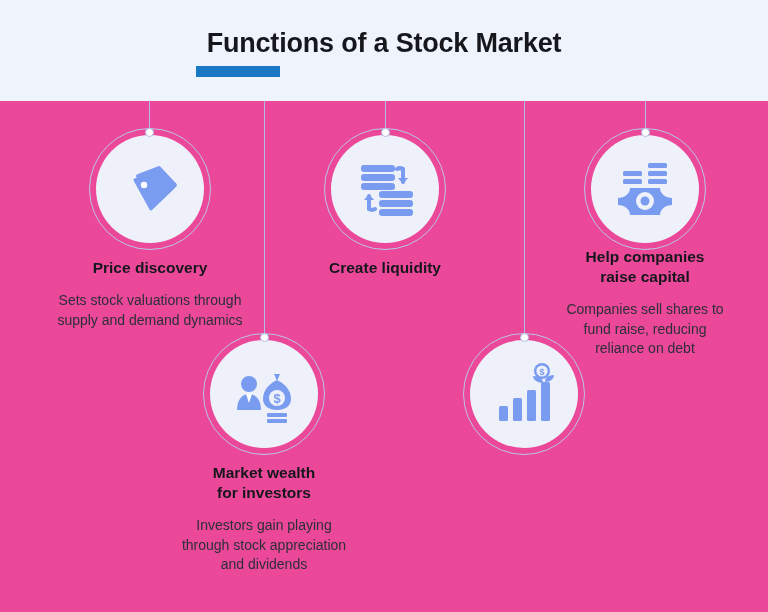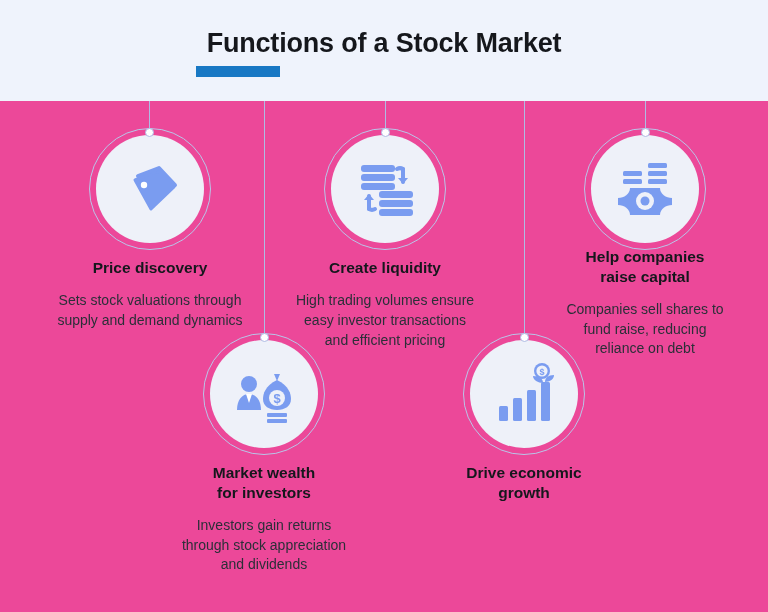--- a/index.html
+++ b/index.html
@@ -158,21 +158,21 @@
                C53 48 59 44 59 37 C59 32 57 24 45 18 Z" fill="#7a9cf0"></path>
       <circle cx="45" cy="36" r="8" fill="#eef1f9"></circle>
       <text x="45" y="41" font-family="Liberation Sans, sans-serif" font-size="13" font-weight="bold" fill="#7a9cf0" text-anchor="middle">$</text>
       <rect x="35" y="51" width="20" height="4" rx="1" fill="#7a9cf0"></rect>
       <rect x="35" y="57" width="20" height="4" rx="1" fill="#7a9cf0"></rect>
     </svg>
   </div>
   <div class="item-text" style="left:144px; top:463px; width:240px;">
     <div class="item-title">Market wealth
 for investors</div>
-    <div class="item-desc">Investors gain returns
+    <div class="item-desc">Investors gain playing
 through stock appreciation
 and dividends</div>
   </div>
 
   <div class="ring" style="left:324px; top:128px; width:122px; height:122px;"></div>
   <div class="disc" style="left:331px; top:135px; width:108px; height:108px;"></div>
   <div class="connector-dot" style="left:381px; top:128px;"></div>
   <div class="icon-wrap" style="left:353px; top:157px; width:64px; height:64px;">
     <svg viewBox="0 0 64 64" width="64" height="64" aria-hidden="true">
       <rect x="8" y="8" width="34" height="7" rx="3" fill="#7a9cf0"></rect>
@@ -184,44 +184,39 @@
       <rect x="26" y="34" width="34" height="7" rx="3" fill="#7a9cf0"></rect>
       <rect x="26" y="43" width="34" height="7" rx="3" fill="#7a9cf0"></rect>
       <rect x="26" y="52" width="34" height="7" rx="3" fill="#7a9cf0"></rect>
       <path d="M16 52 L16 39" stroke="#7a9cf0" stroke-width="4" stroke-linecap="round"></path>
       <path d="M16 52 A6 6 0 0 0 22 52" stroke="#7a9cf0" stroke-width="4" fill="none" stroke-linecap="round"></path>
       <path d="M11 43 L16 37 L21 43 Z" fill="#7a9cf0"></path>
     </svg>
   </div>
   <div class="item-text" style="left:265px; top:258px; width:240px;">
     <div class="item-title">Create liquidity</div>
-    <div class="item-desc">High trading volumes ensure
-easy investor transactions
-and efficient pricing</div>
   </div>
 
   <div class="ring" style="left:463px; top:333px; width:122px; height:122px;"></div>
   <div class="disc" style="left:470px; top:340px; width:108px; height:108px;"></div>
   <div class="connector-dot" style="left:520px; top:333px;"></div>
   <div class="icon-wrap" style="left:492px; top:362px; width:64px; height:64px;">
     <svg viewBox="0 0 64 64" width="64" height="64" aria-hidden="true">
       <rect x="7" y="44" width="9" height="15" rx="1.5" fill="#7a9cf0"></rect>
       <rect x="21" y="36" width="9" height="23" rx="1.5" fill="#7a9cf0"></rect>
       <rect x="35" y="28" width="9" height="31" rx="1.5" fill="#7a9cf0"></rect>
       <rect x="49" y="20" width="9" height="39" rx="1.5" fill="#7a9cf0"></rect>
       <circle cx="50" cy="9" r="8" fill="#7a9cf0"></circle>
       <circle cx="50" cy="9" r="5.6" fill="#eef1f9"></circle>
       <text x="50" y="13" font-family="Liberation Sans, sans-serif" font-size="9" font-weight="bold" fill="#7a9cf0" text-anchor="middle">$</text>
       <path d="M53 20 C58 20 62 17 62 13 C56 13 53 16 53 20 Z" fill="#7a9cf0"></path>
       <path d="M51 21 C46 21 41 18 41 14 C48 14 51 17 51 21 Z" fill="#7a9cf0"></path>
     </svg>
   </div>
   <div class="item-text" style="left:404px; top:463px; width:240px;">
-    <div class="item-title">Drive economic
-growth</div>
   </div>
 
   <div class="ring" style="left:584px; top:128px; width:122px; height:122px;"></div>
   <div class="disc" style="left:591px; top:135px; width:108px; height:108px;"></div>
   <div class="connector-dot" style="left:641px; top:128px;"></div>
   <div class="icon-wrap" style="left:613px; top:157px; width:64px; height:64px;">
     <svg viewBox="0 0 64 64" width="64" height="64" aria-hidden="true">
       <rect x="10" y="14" width="19" height="5" rx="1.5" fill="#7a9cf0"></rect>
       <rect x="10" y="22" width="19" height="5" rx="1.5" fill="#7a9cf0"></rect>
       <rect x="35" y="6" width="19" height="5" rx="1.5" fill="#7a9cf0"></rect>

